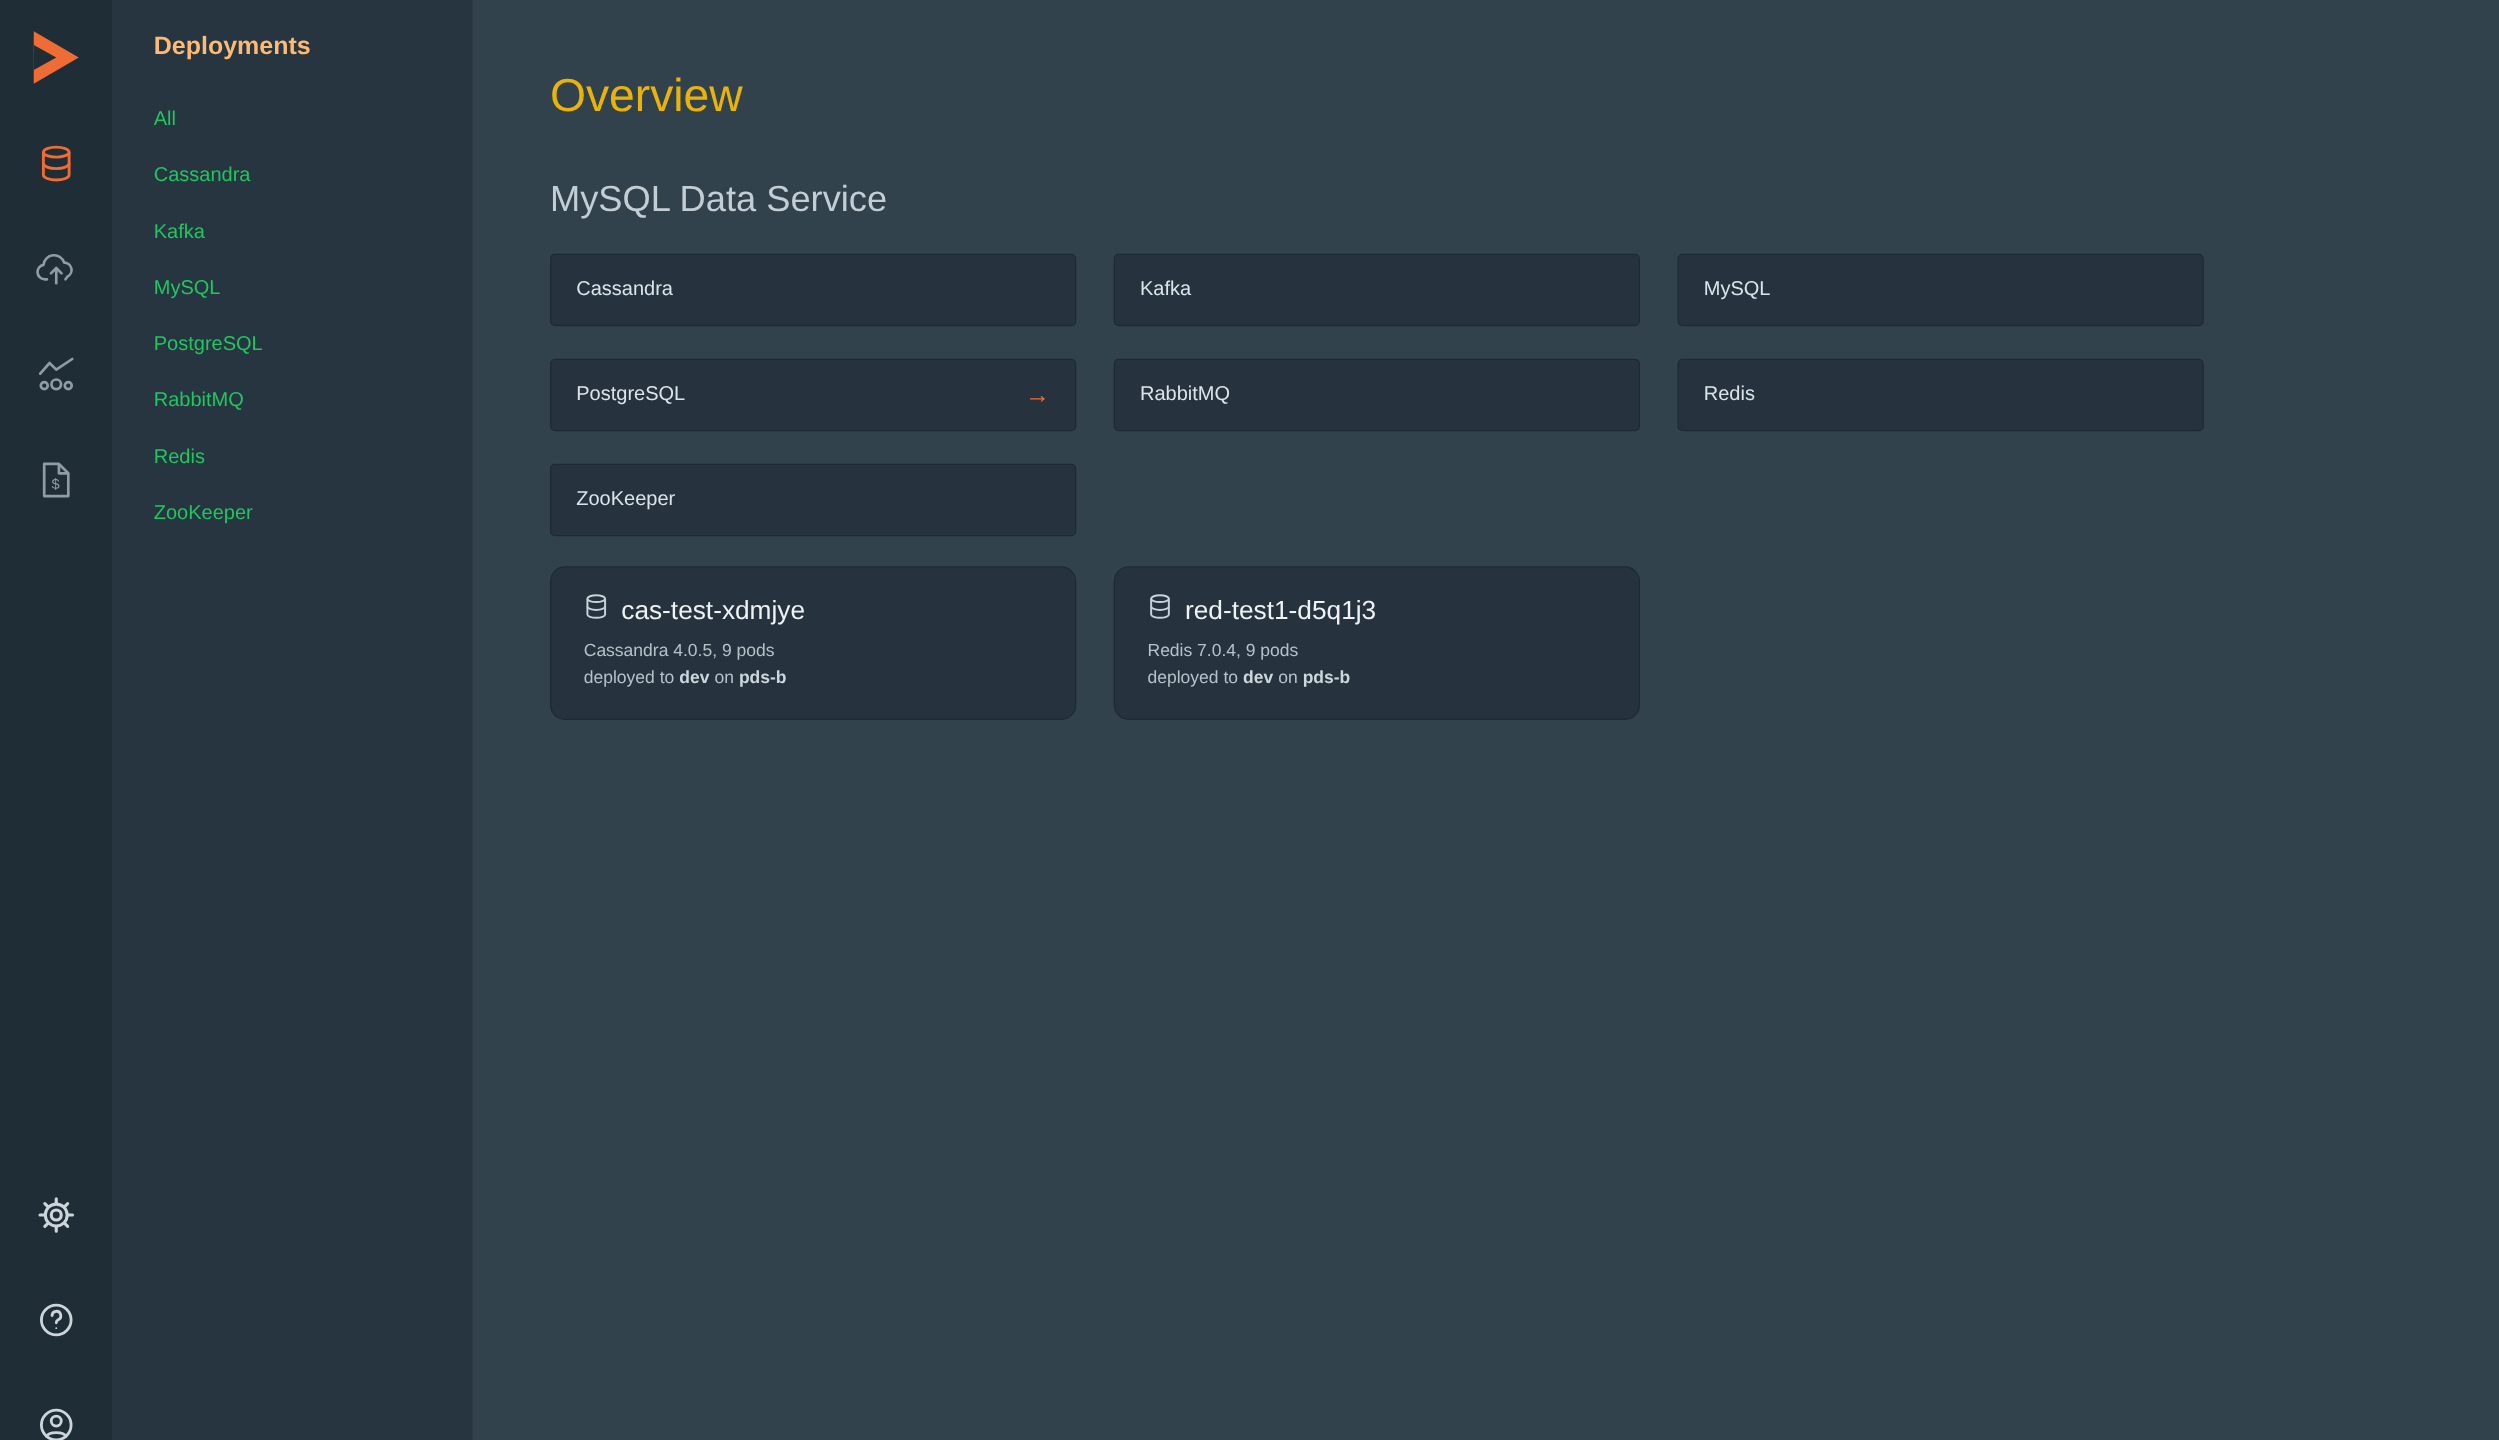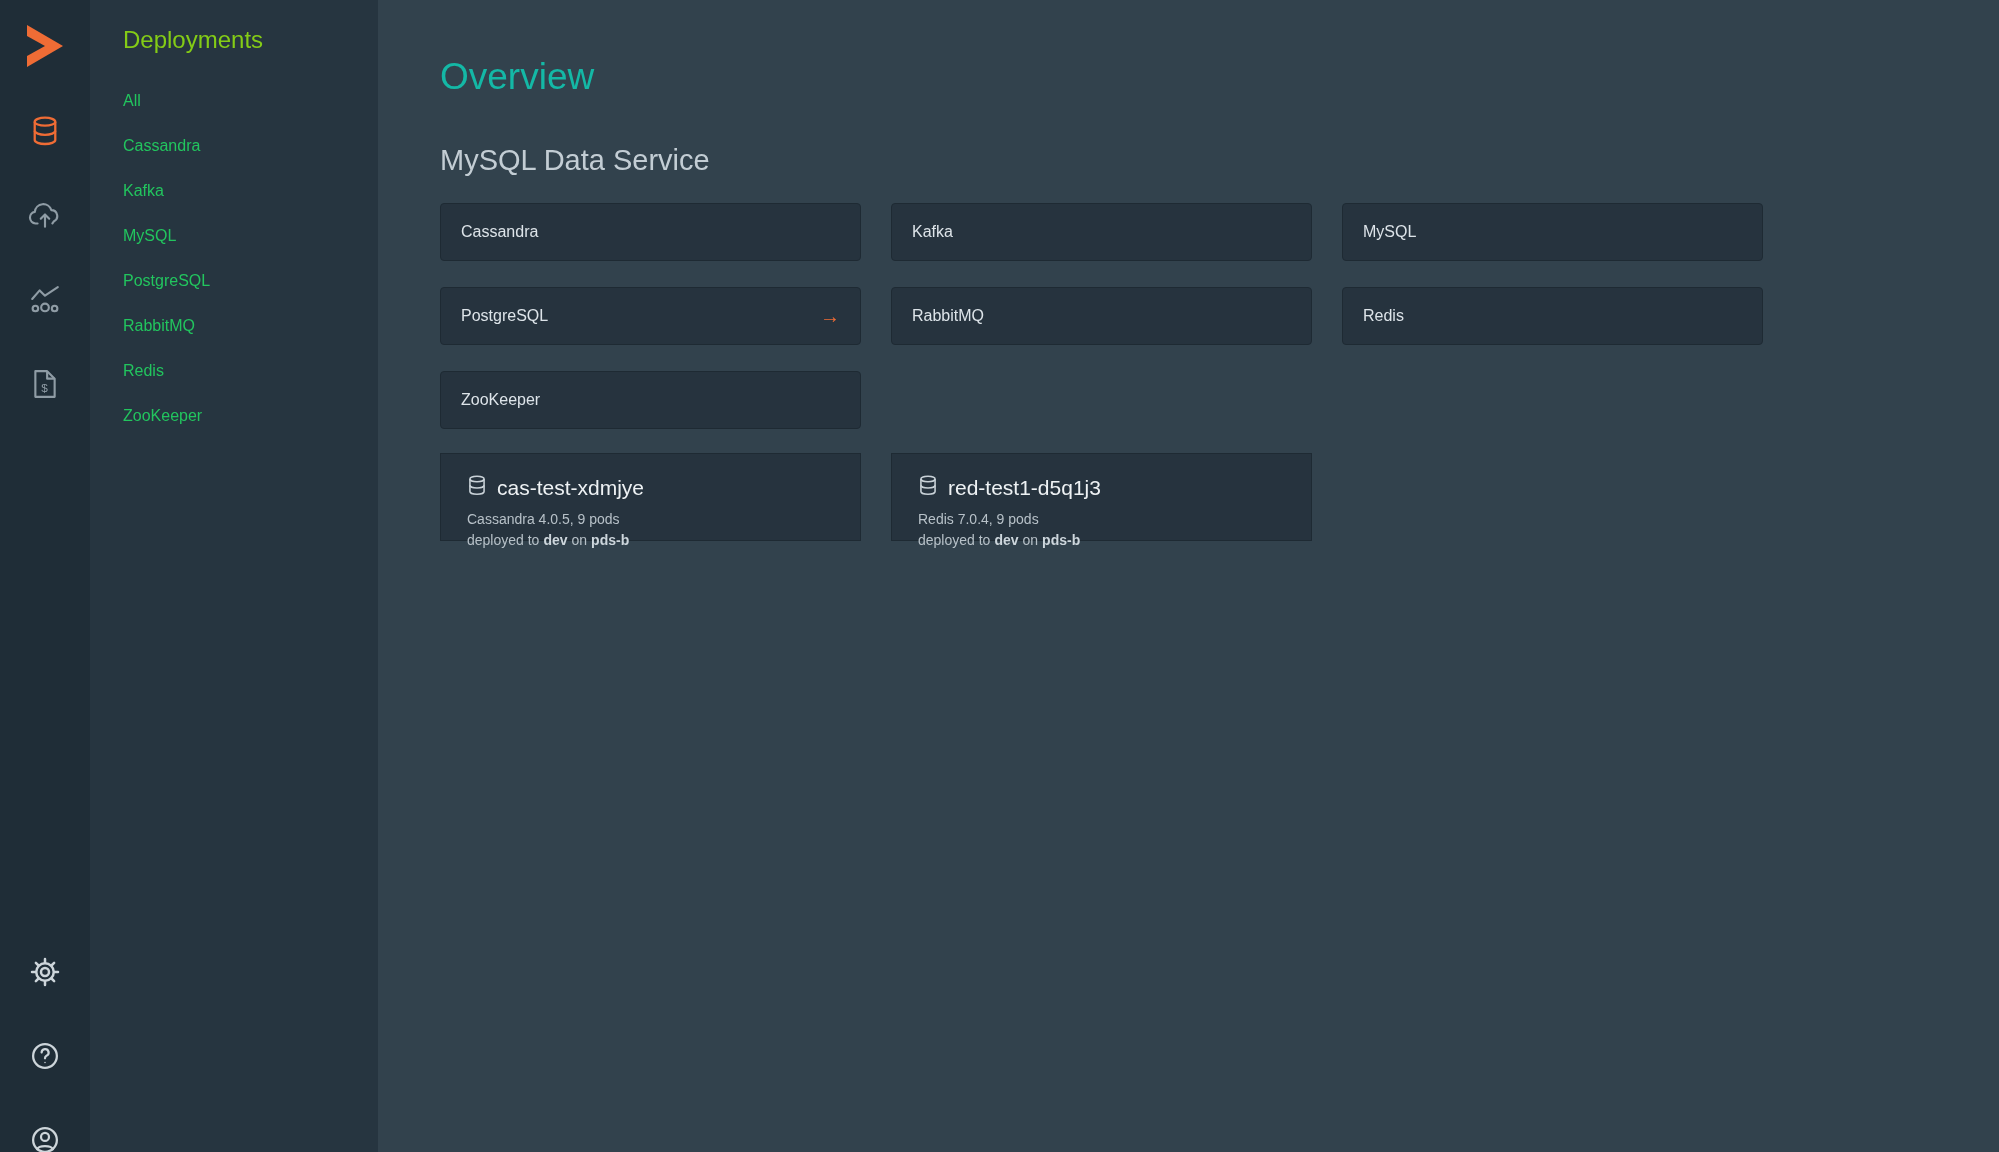--- a/index.html
+++ b/index.html
@@ -38,34 +38,34 @@
   .rail-bottom{margin-top:auto;margin-bottom:-30px;display:flex;flex-direction:column;}
   .rail-bottom .rail-slot{color:#cdd5da;}
 
   
   .sidebar{
     width:288px;flex-shrink:0;
     background:var(--sidebar);
     padding-top:26px;
   }
   .sidebar-title{
-    font-size:24px;font-weight:400;color:#84cc16;
+    font-size:20px;font-weight:700;color:#fdba74;
     padding-left:33px;
   }
   .sidebar-list{margin-top:24px;}
   .sidebar-item{
     height:45px;line-height:45px;padding-left:33px;
     font-size:16px;color:#22c55e;
   }
 
   
   .main{flex:1;padding:0 20px 0 62px;}
   .page-title{
     margin-top:56px;
-    font-size:37px;font-weight:400;color:#14b8a6;
+    font-size:37px;font-weight:400;color:#eab308;
   }
   .section-title{font-size:29px;font-weight:400;color:#c3cdd4;}
   .deploy-title{margin-top:46px;}
 
   .svc-grid{
     margin-top:26px;
     display:grid;grid-template-columns:repeat(3,421px);
     gap:26px 30px;
   }
   .svc-card{
@@ -86,22 +86,22 @@
     display:flex;align-items:center;gap:6px;
   }
   .refresh{display:flex;align-items:center;color:var(--accent);}
 
   .recent-grid{
     margin-top:24px;
     display:grid;grid-template-columns:repeat(3,421px);
     gap:30px;
   }
   .recent-card{
-    height:88px;background:var(--panel);
-    border:1px solid var(--panel_border);border-radius:0;
+    height:123px;background:var(--panel);
+    border:1px solid var(--panel_border);border-radius:12px;
     padding:21px 26px;
   }
   .rc-title-row{display:flex;align-items:center;gap:10px;color:#c9d2d8;}
   .rc-title{font-size:21px;font-weight:500;color:#eef2f4;}
   .rc-detail{margin-top:10px;font-size:14px;color:#b7c1c8;}
   .rc-deploy{margin-top:5px;font-size:14px;color:#b7c1c8;display:flex;gap:4px;}
   .rc-deploy b{font-weight:700;color:#cdd6dc;text-align:center;}
 </style>
 </head>
 <body>

